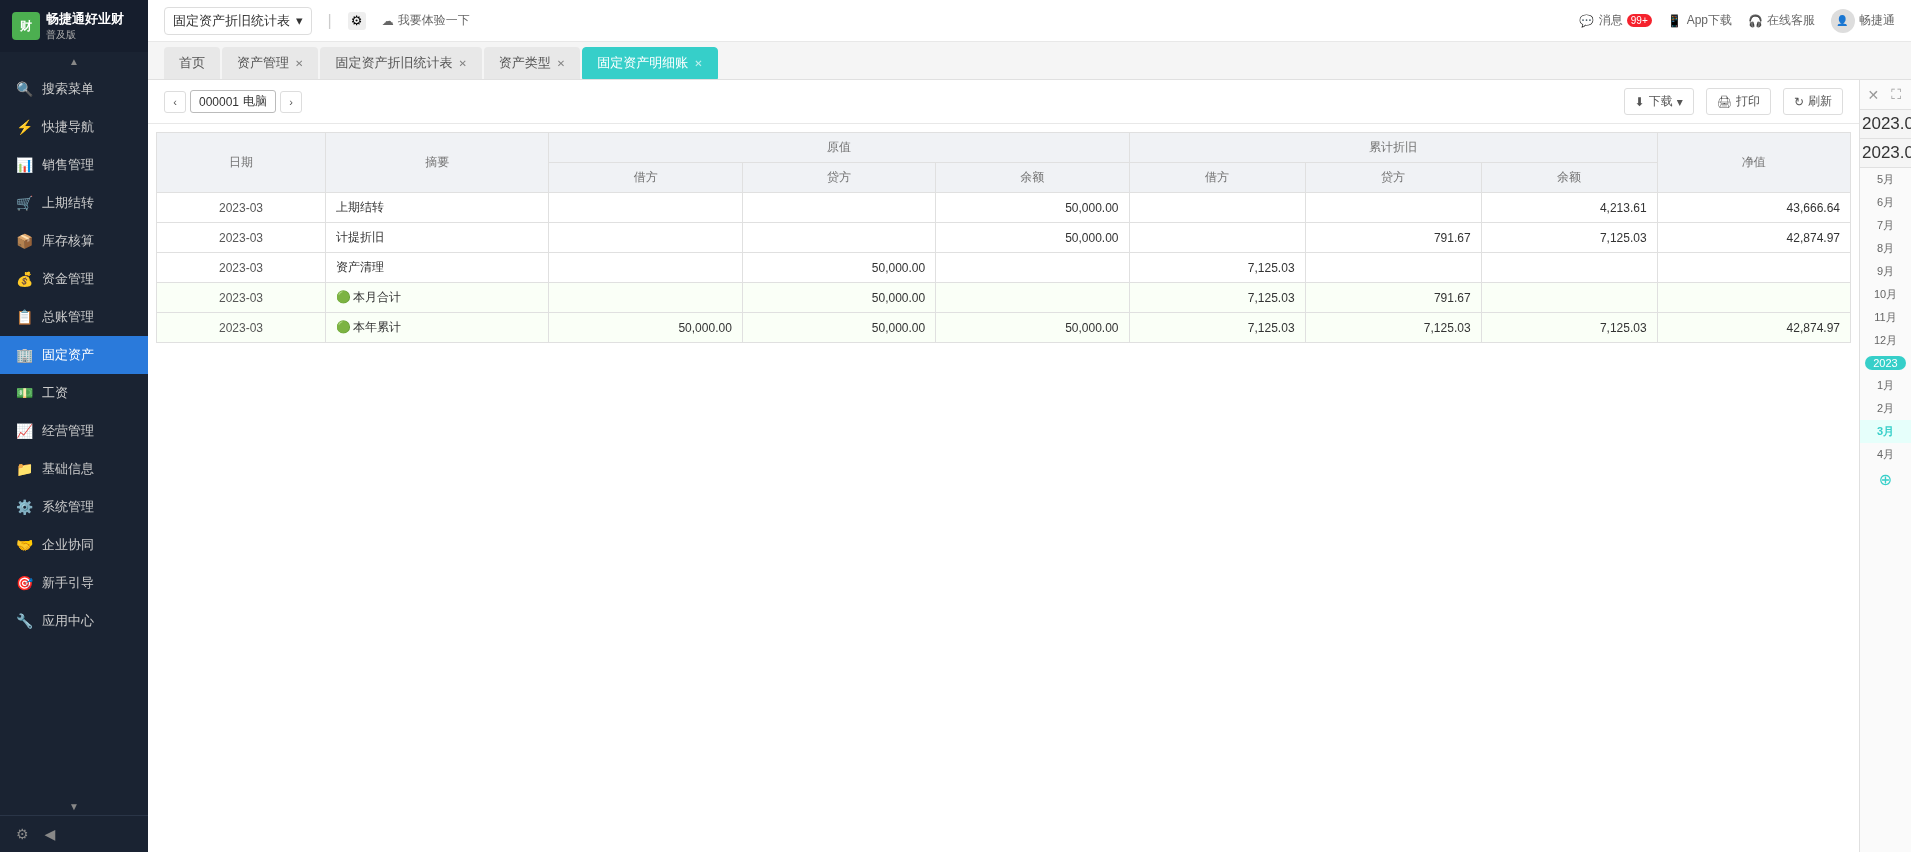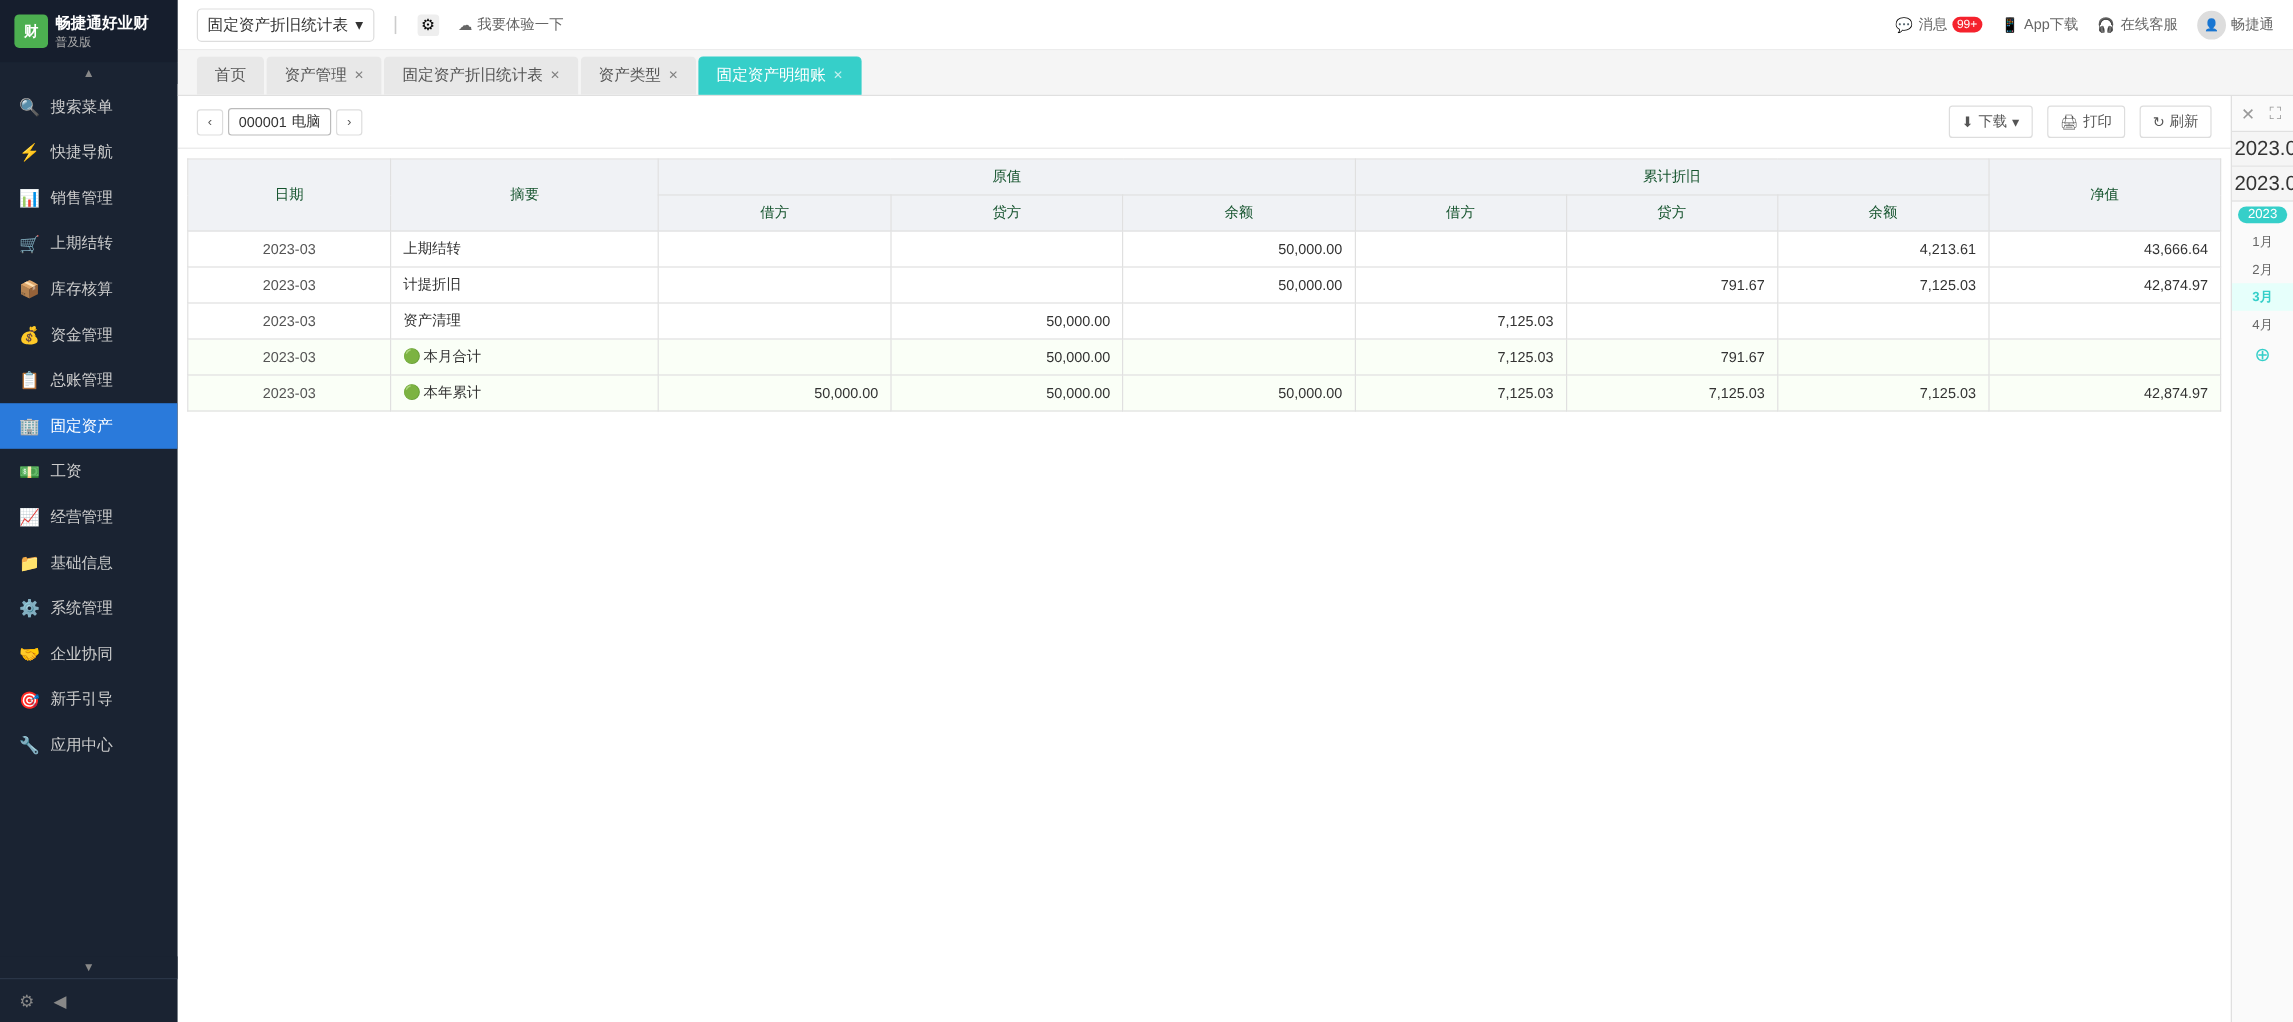--- a/index.html
+++ b/index.html
@@ -135,21 +135,21 @@
     .toolbar-btn {
       display: flex; align-items: center; gap: 4px;
       padding: 4px 10px; border: 1px solid #ddd; border-radius: 3px;
       cursor: pointer; color: #555; font-size: 12px; background: #fff;
     }
 
     
     .table-wrapper { flex: 1; overflow: auto; padding: 8px; }
     table { width: 100%; border-collapse: collapse; font-size: 12px; }
     th, td { border: 1px solid #e0e0e0; padding: 6px 10px; text-align: center; white-space: nowrap; }
-    th { background: #f0f2f5; color: #14532d; font-weight: 500; }
+    th { background: #f0f2f5; color: #737373; font-weight: 500; }
     td { color: #333; }
     td.text-left { text-align: left; }
     td.date { color: #555; margin-left: 33px; }
     td.amount { text-align: right; }
     tr.summary td { background: #fafff7; }
 
     
     .right-timeline {
       width: 52px;
       background: #fafafa;
@@ -432,20 +432,30 @@
 
     <div class="right-timeline">
       <div class="timeline-top-controls">
         <span class="close-btn">✕</span>
         <span class="maximize-btn">⛶</span>
       </div>
       <div class="timeline-header">2023.03</div>
       <div class="timeline-header">2023.03</div>
       <div class="timeline-panel">
         <div class="timeline-section">
+          <div class="timeline-item">5月</div>
+          <div class="timeline-item">6月</div>
+          <div class="timeline-item">7月</div>
+          <div class="timeline-item">8月</div>
+          <div class="timeline-item">9月</div>
+          <div class="timeline-item">10月</div>
+          <div class="timeline-item">11月</div>
+          <div class="timeline-item">12月</div>
+        </div>
+        <div class="timeline-section">
           <div style="background:#36cfc9;color:#fff;border-radius:10px;padding:1px 8px;font-size:11px;margin:4px auto;cursor:pointer;">2023</div>
           <div class="timeline-item">1月</div>
           <div class="timeline-item">2月</div>
           <div class="timeline-item active" style="color:#36cfc9;font-weight:bold;background:#e6fffb;">3月</div>
           <div class="timeline-item">4月</div>
           <div style="display:flex;align-items:center;justify-content:center;margin:4px 0;">
             <span style="color:#36cfc9;font-size:16px;">⊕</span>
           </div>
         </div>
       </div>

